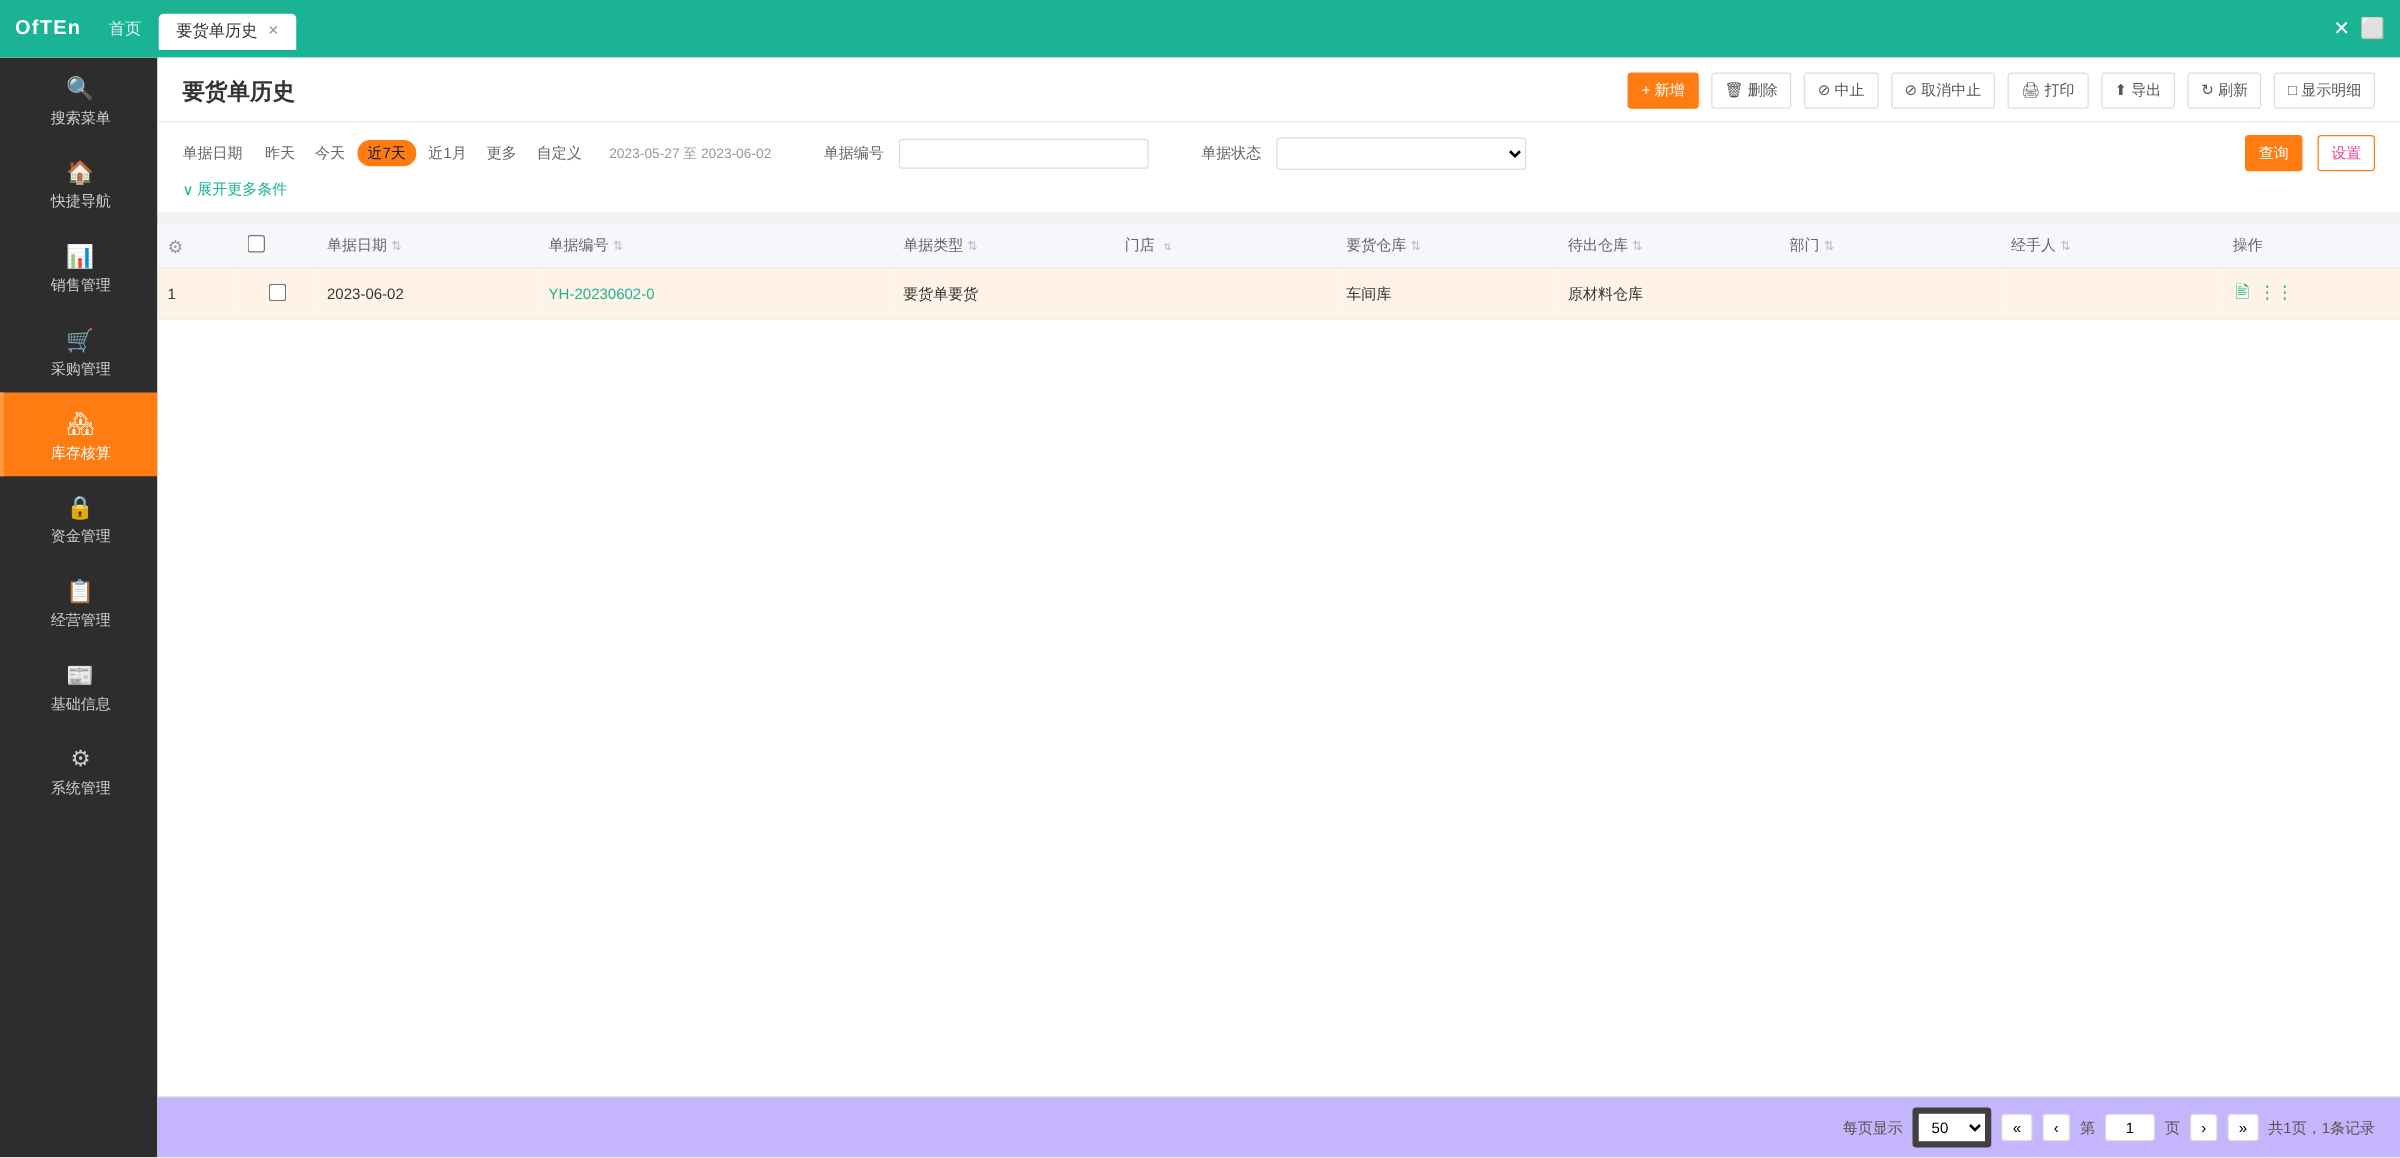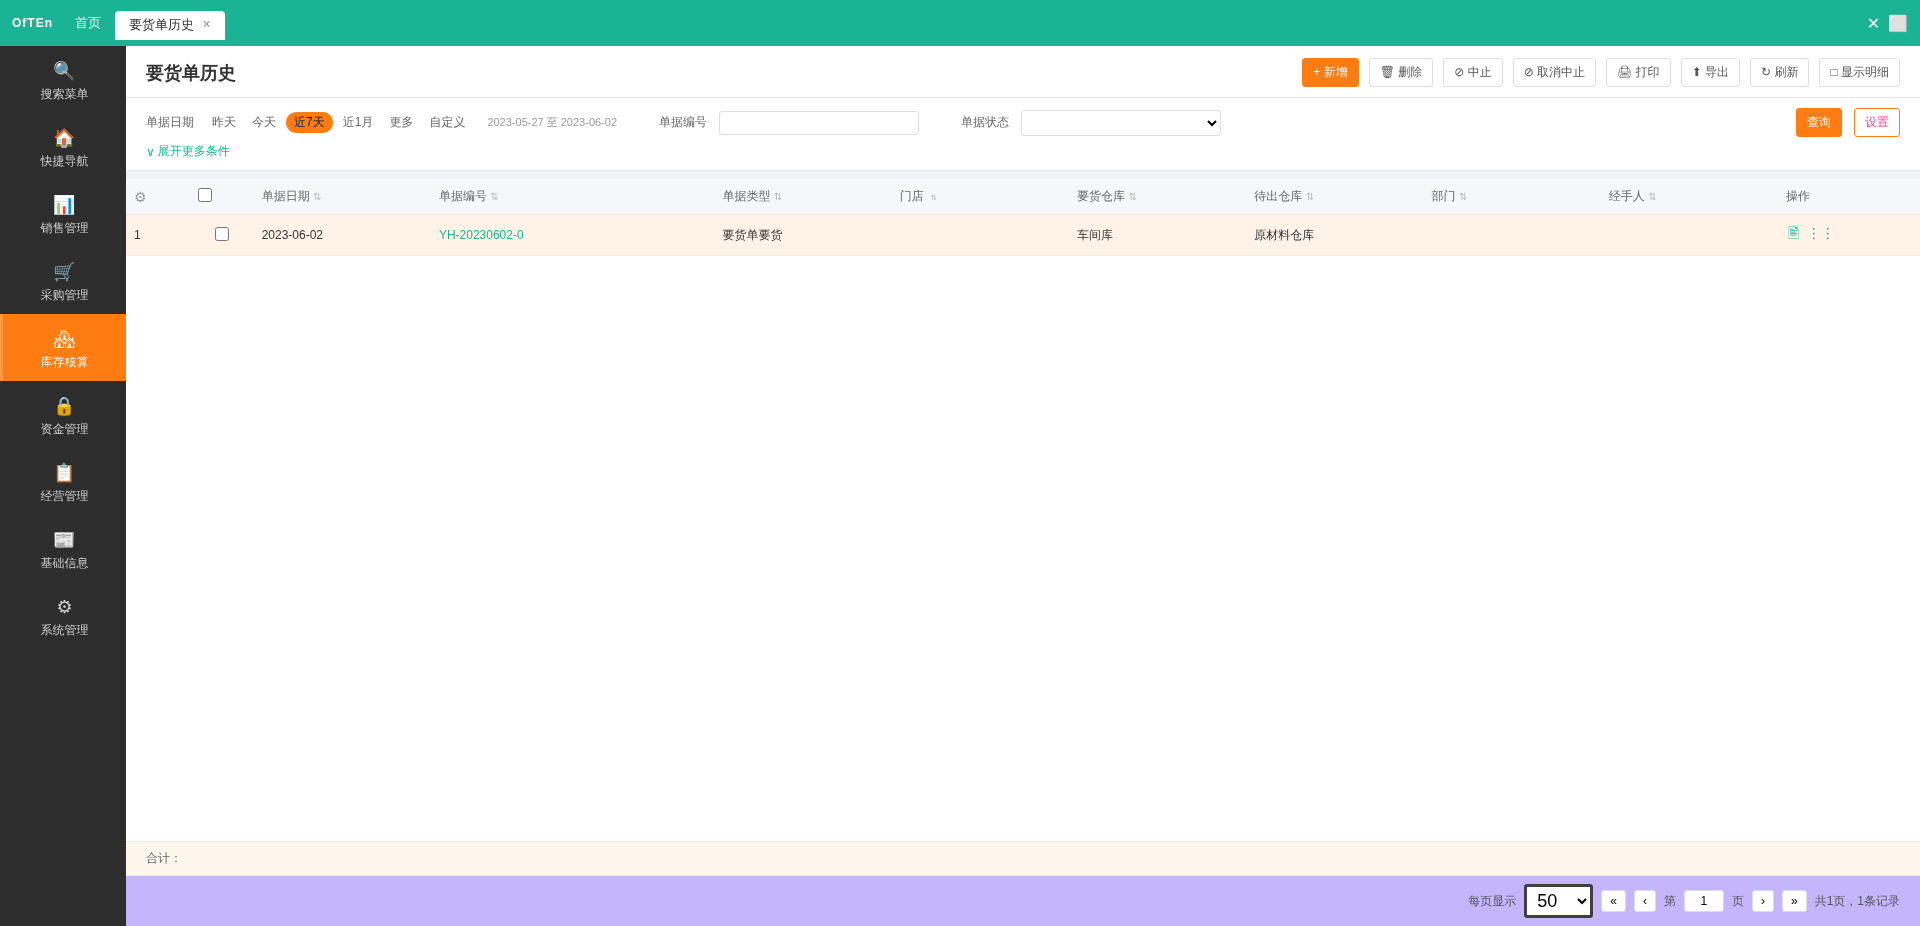--- a/index.html
+++ b/index.html
@@ -11,21 +11,21 @@
     .main-area { display: flex; flex: 1; overflow: hidden; }
     .sidebar { width: 126px; background: #2d2d2d; flex-shrink: 0; display: flex; flex-direction: column; }
     .content-area { flex: 1; background: #f0f2f5; display: flex; flex-direction: column; overflow: hidden; }
 
     
     .tab-bar { display: flex; align-items: center; flex: 1; }
     .tab-item { padding: 6px 14px; cursor: pointer; font-size: 13px; color: rgba(255,255,255,0.85); display: flex; align-items: center; gap: 4px; }
     .tab-item.active { background: white; color: #333; border-radius: 4px 4px 0 0; margin-top: 4px; padding-top: 5px; }
     .tab-close { font-size: 11px; color: #999; cursor: pointer; margin-left: 4px; }
     .top-bar-right { display: flex; align-items: center; gap: 8px; color: white; font-size: 13px; margin-left: auto; }
-    .brand-logo { font-size: 12px; font-weight: bold; color: white; letter-spacing: 1px; margin-right: 8px; }
+    .brand-logo { font-size: 16px; font-weight: bold; color: white; letter-spacing: 1px; margin-right: 8px; }
 
     
     .sidebar-item { display: flex; flex-direction: column; align-items: center; padding: 14px 0 10px; cursor: pointer; color: #ccc; font-size: 12px; gap: 4px; border-left: 3px solid transparent; }
     .sidebar-item.active { background: #ff7c12; color: white; border-left-color: #ff9a40; }
     .sidebar-icon { font-size: 18px; }
 
     
     .page-header { background: white; padding: 12px 20px 0; border-bottom: 1px solid #e8e8e8; }
     .page-title { font-size: 18px; font-weight: bold; color: #333; padding-bottom: 10px; display: flex; align-items: center; justify-content: space-between; }
     .toolbar { display: flex; align-items: center; gap: 10px; margin-left: 40px; }
@@ -64,21 +64,21 @@
     .col-towh { width: 100px; }
     .col-dept { width: 100px; }
     .col-handler { width: 100px; }
     .col-op { width: 80px; }
 
     
     .footer-sum { background: #fdf6ec; padding: 8px 20px; font-size: 12px; color: #666; border-top: 1px solid #e8e8e8; display: flex; align-items: center; gap: 8px; flex-shrink: 0; }
     .pagination-bar { background: #c4b5fd; padding: 8px 20px; display: flex; align-items: center; justify-content: flex-end; gap: 8px; font-size: 12px; color: #555; border-top: 1px solid #e8e8e8; flex-shrink: 0; }
     .page-btn { border: 1px solid #ddd; background: white; padding: 3px 8px; cursor: pointer; border-radius: 3px; font-size: 12px; }
     .page-input { border: 1px solid #ddd; width: 40px; text-align: center; padding: 3px 4px; border-radius: 3px; font-size: 12px; }
-    .page-select { border: 3px solid #404040; padding: 3px 6px; border-radius: 3px; font-size: 18px; background: white; }
+    .page-select { border: 5px solid #404040; padding: 3px 6px; border-radius: 3px; font-size: 12px; background: white; }
 
     .checkbox { width: 14px; height: 14px; cursor: pointer; }
     .settings-icon { color: #999; cursor: pointer; font-size: 14px; }
     .op-icon { color: #1ab394; cursor: pointer; font-size: 14px; margin: 0 2px; }
   </style>
 </head>
 <body>
 
 <div class="app-container">
 
@@ -249,23 +249,20 @@
       <td class="col-handler"></td>
       <td class="col-op">
         <span class="op-icon" title="查看">🖹</span>
         <span class="op-icon" title="更多">⋮⋮</span>
       </td>
     </tr>
             </tbody>
         </table>
       </div>
 
-      <div class="footer-sum">
-        <span>合计：</span>
-      </div>
 
       <div class="pagination-bar">
         <span>每页显示</span>
         <select class="page-select">
           <option value="50">50</option>
           <option value="20">20</option>
           <option value="100">100</option>
         </select>
         <button class="page-btn">«</button>
         <button class="page-btn">‹</button>

